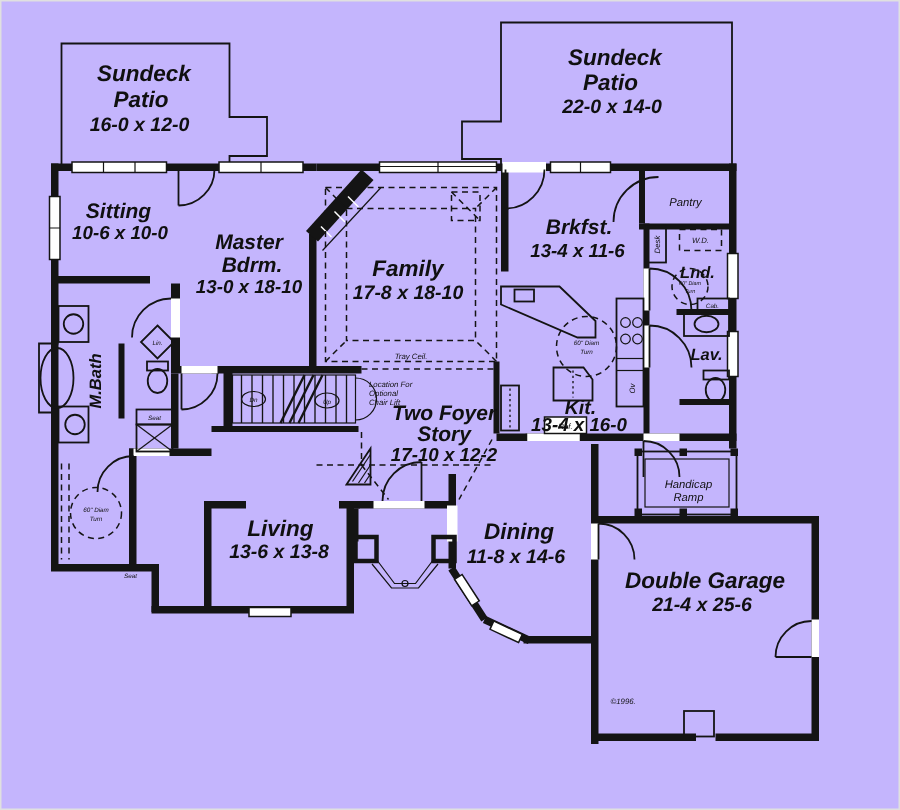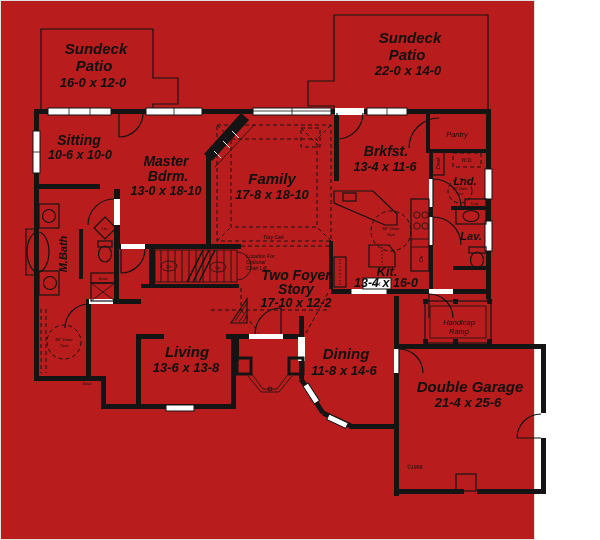--- a/index.html
+++ b/index.html
@@ -1,16 +1,16 @@
 <!DOCTYPE html>
 <html><head>
 <meta charset="utf-8">
 <style>
   html,body{margin:0;padding:0;background:#fff;}
-  #stage{position:relative;width:535px;height:540px;background:#b91c1c;border:1px solid #e0e0e0;box-sizing:border-box;
+  #stage{position:relative;width:600px;height:540px;background:#c4b5fd;border:1px solid #e0e0e0;box-sizing:border-box;
          font-family:"Liberation Sans",sans-serif;}
   svg{display:block}
   
   .wall{fill:#141414;}
   .thin{fill:none;stroke:#141414;stroke-width:1.2;}
   .hair{fill:none;stroke:#141414;stroke-width:0.8;}
   .dash{fill:none;stroke:#141414;stroke-width:1;stroke-dasharray:4 3;}
   .dot{fill:none;stroke:#141414;stroke-width:0.9;stroke-dasharray:1.5 2;}
   .win{fill:#ffffff;stroke:#141414;stroke-width:1;}
   .gap{fill:#ffffff;stroke:none;}

